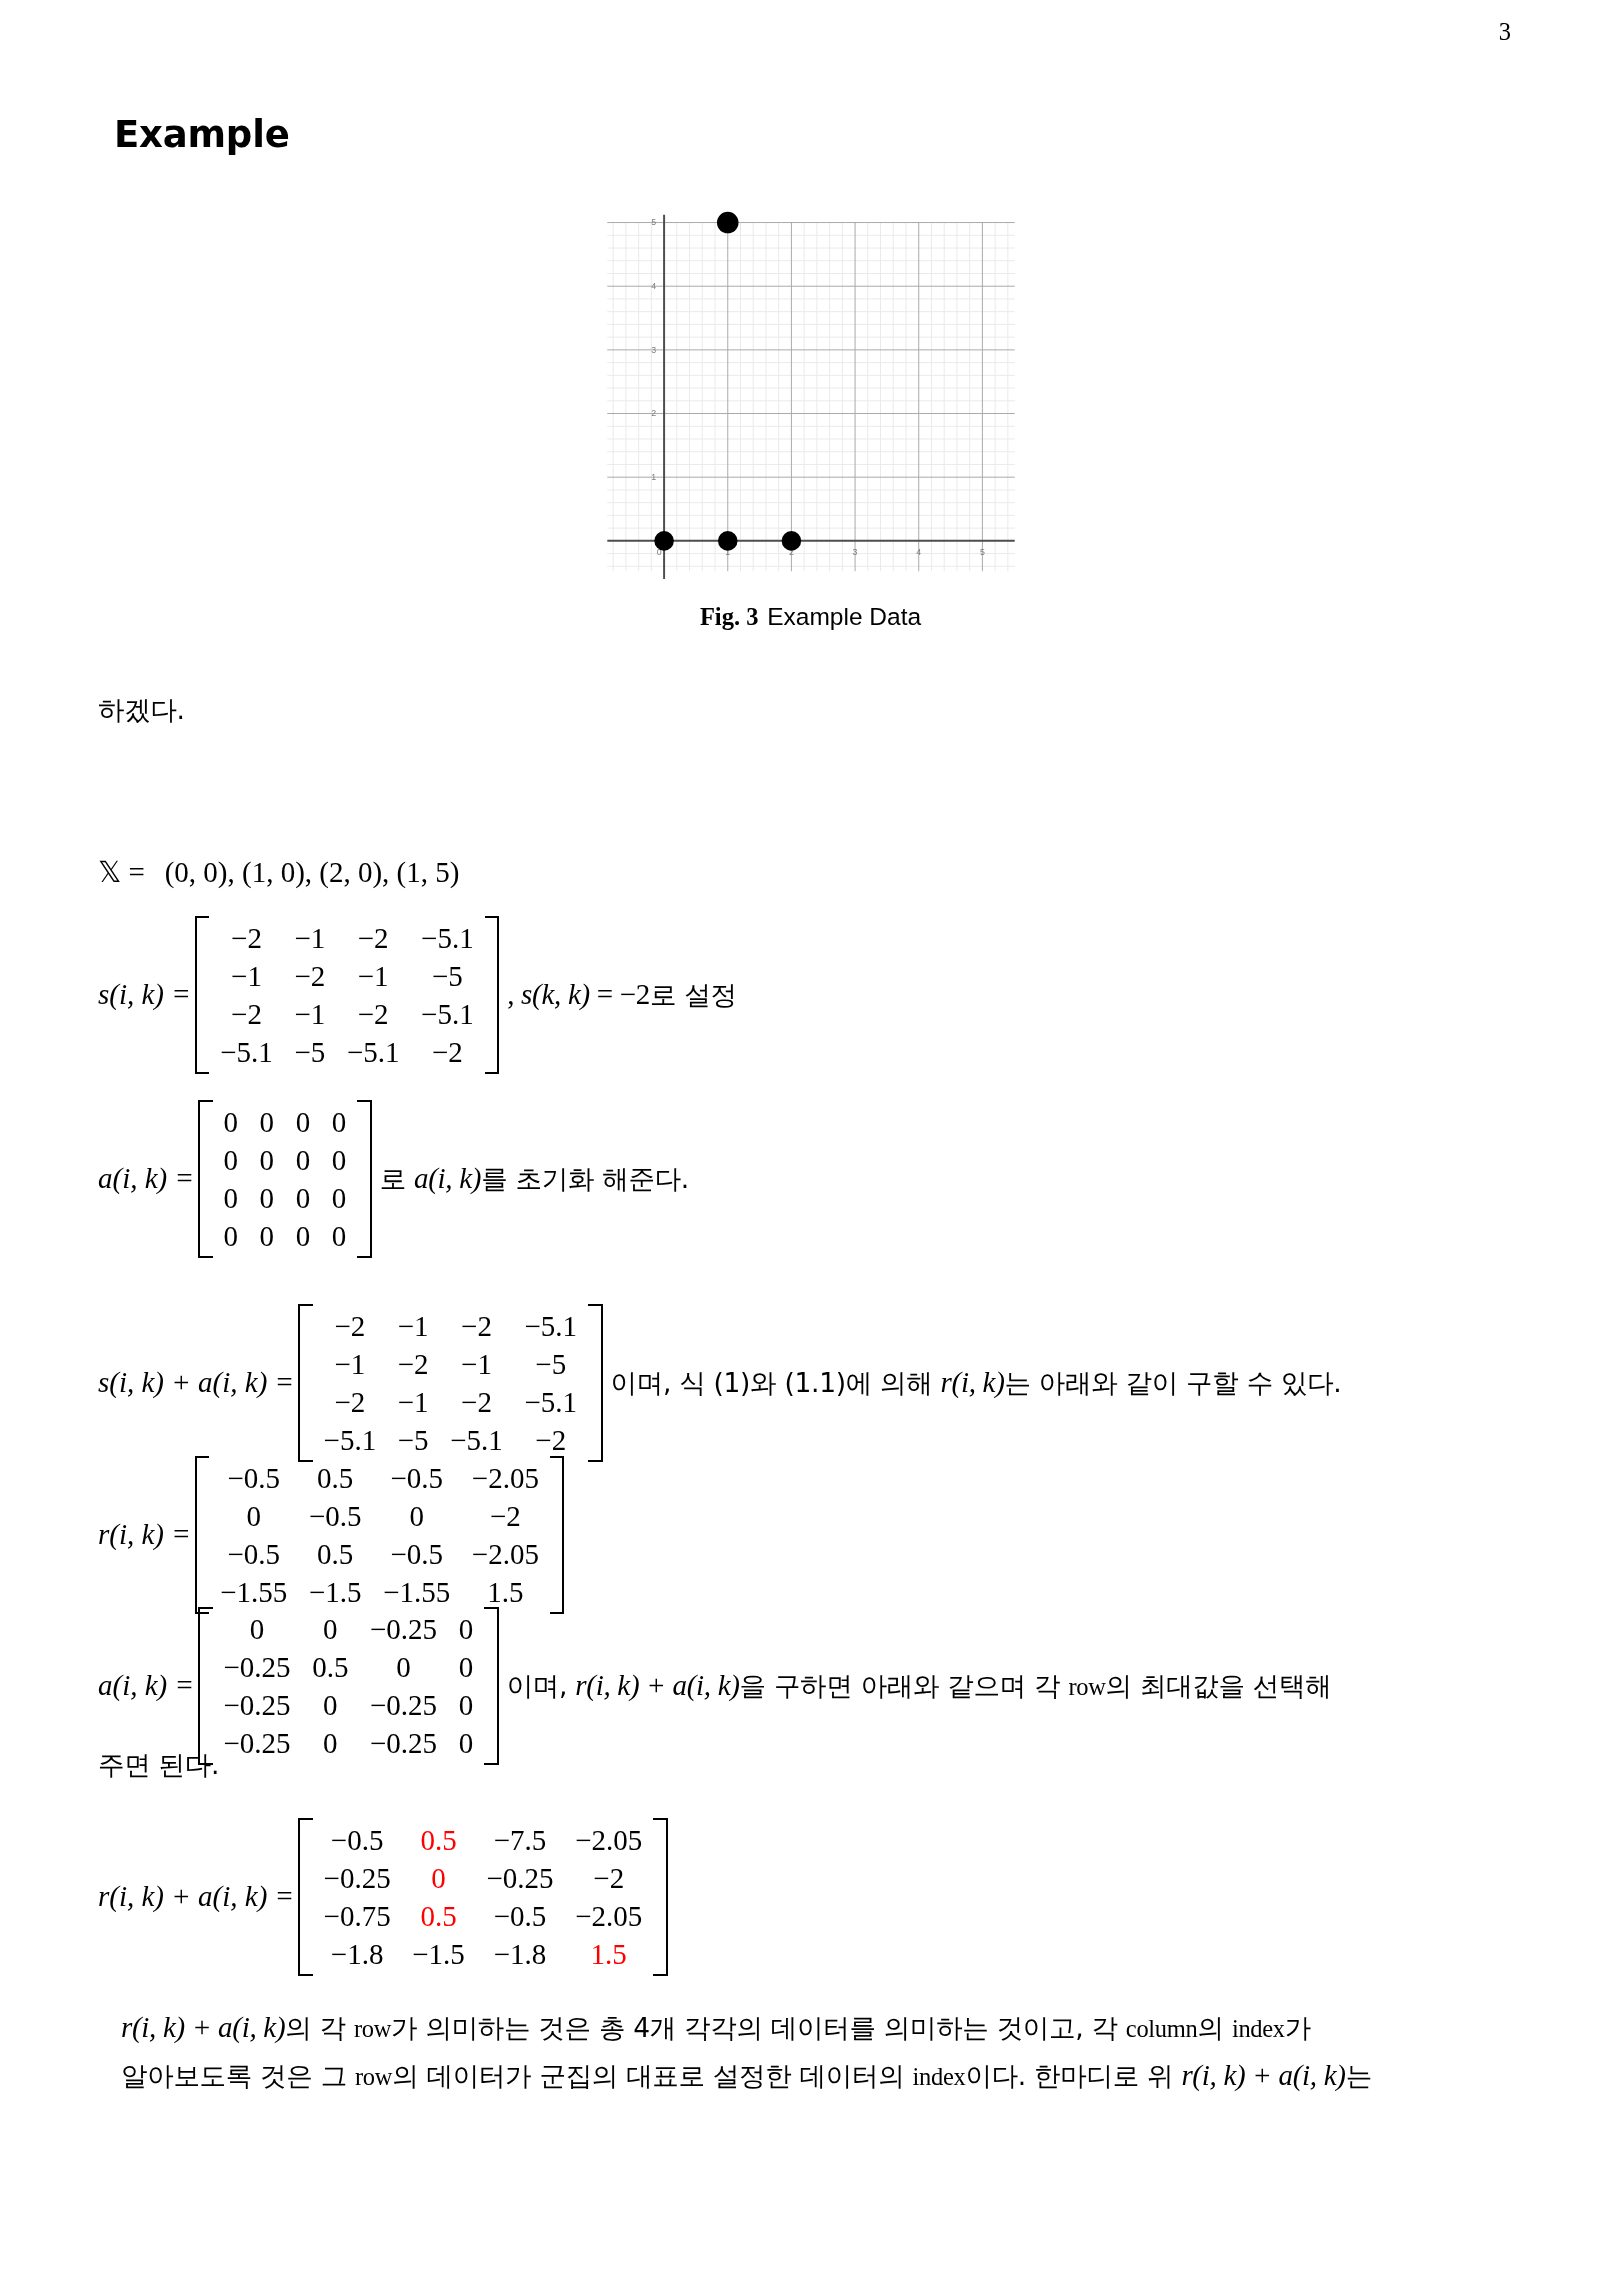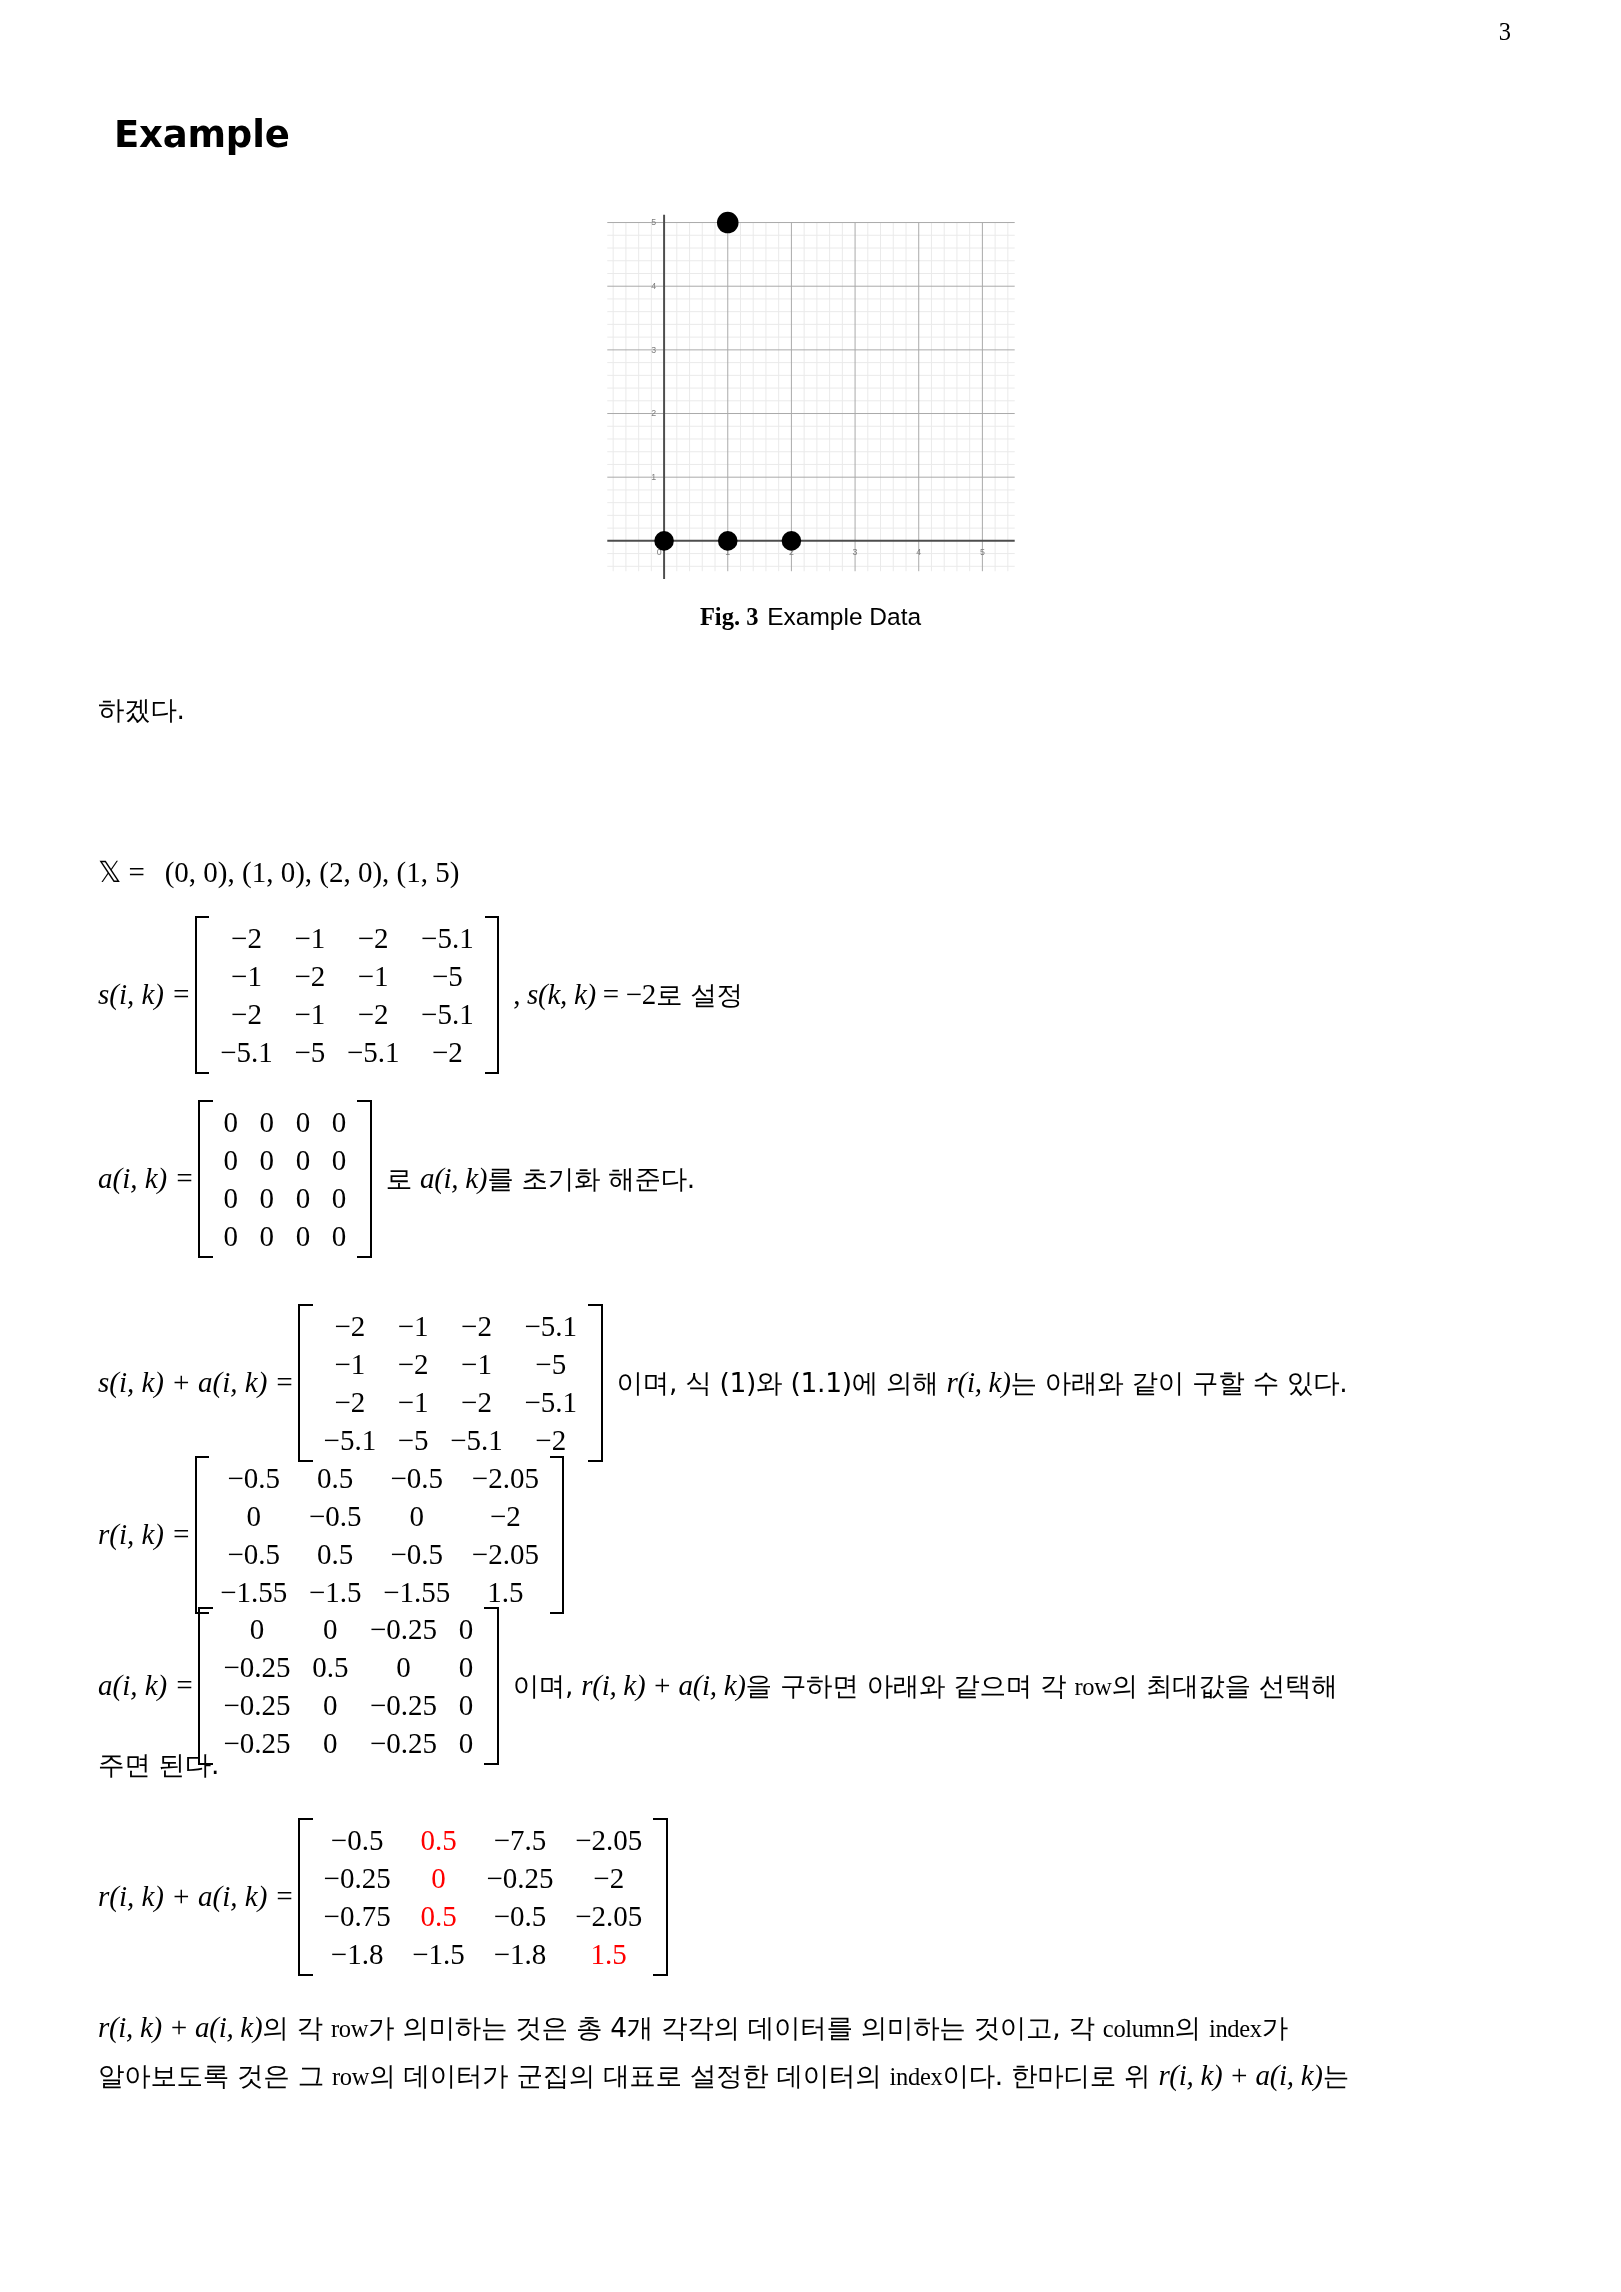--- a/index.html
+++ b/index.html
@@ -136,21 +136,21 @@
     padding: 0 10.8px;
     white-space: nowrap;
   }
   .mgrid .cell.red { color: #ff0000; }
 
   .tail {
     font-family: "DejaVu Sans", sans-serif;
     font-size: 26.5px;
     letter-spacing: -0.3px;
     white-space: nowrap;
-    padding-left: 14px;
+    padding-left: 8px;
   }
   .tail .mi {
     font-family: "Liberation Serif", serif;
     font-style: italic;
     font-size: 29px;
   }
   .tail .mn {
     font-family: "Liberation Serif", serif;
     font-style: normal;
     font-size: 29px;
@@ -447,19 +447,19 @@
         <span class="cell">−2.05</span>
         <span class="cell">−1.8</span>
         <span class="cell">−1.5</span>
         <span class="cell">−1.8</span>
         <span class="cell red">1.5</span>
       </span>
       <span class="bracket right"></span>
     </span>
   </div>
 
-  <div class="para" style="top: 2004px;">
+  <div class="para" style="top: 2004px; margin-left: 23px;">
     <div><span class="serif-sm" style="font-style:italic; font-size:29px;">r(i, k) + a(i, k)</span><span>의 각 </span><span class="serif-sm">row</span><span>가 의미하는 것은 총 4개 각각의 데이터를 의미하는 것이고, 각 </span><span class="serif-sm">column</span><span>의 </span><span class="serif-sm">index</span><span>가</span></div>
     <div><span>알아보도록 것은 그 </span><span class="serif-sm">row</span><span>의 데이터가 군집의 대표로 설정한 데이터의 </span><span class="serif-sm">index</span><span>이다. 한마디로 위 </span><span class="serif-sm" style="font-style:italic; font-size:29px;">r(i, k) + a(i, k)</span><span>는</span></div>
   </div>
 
 </div>
 
 
 </body></html>

